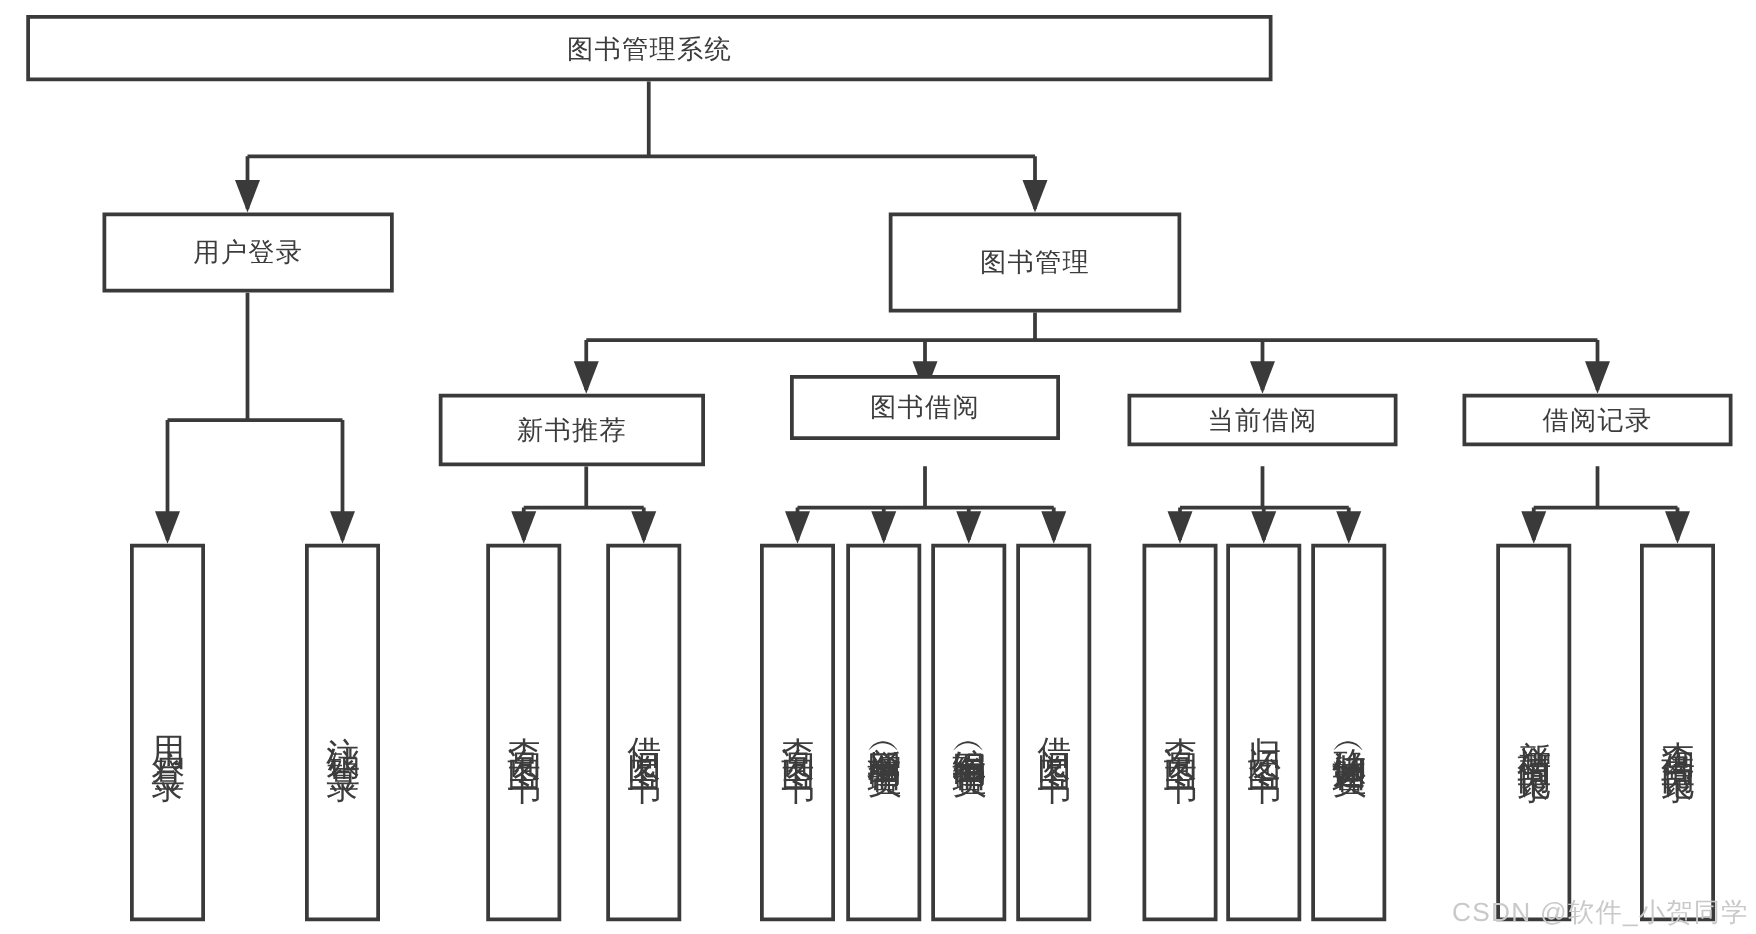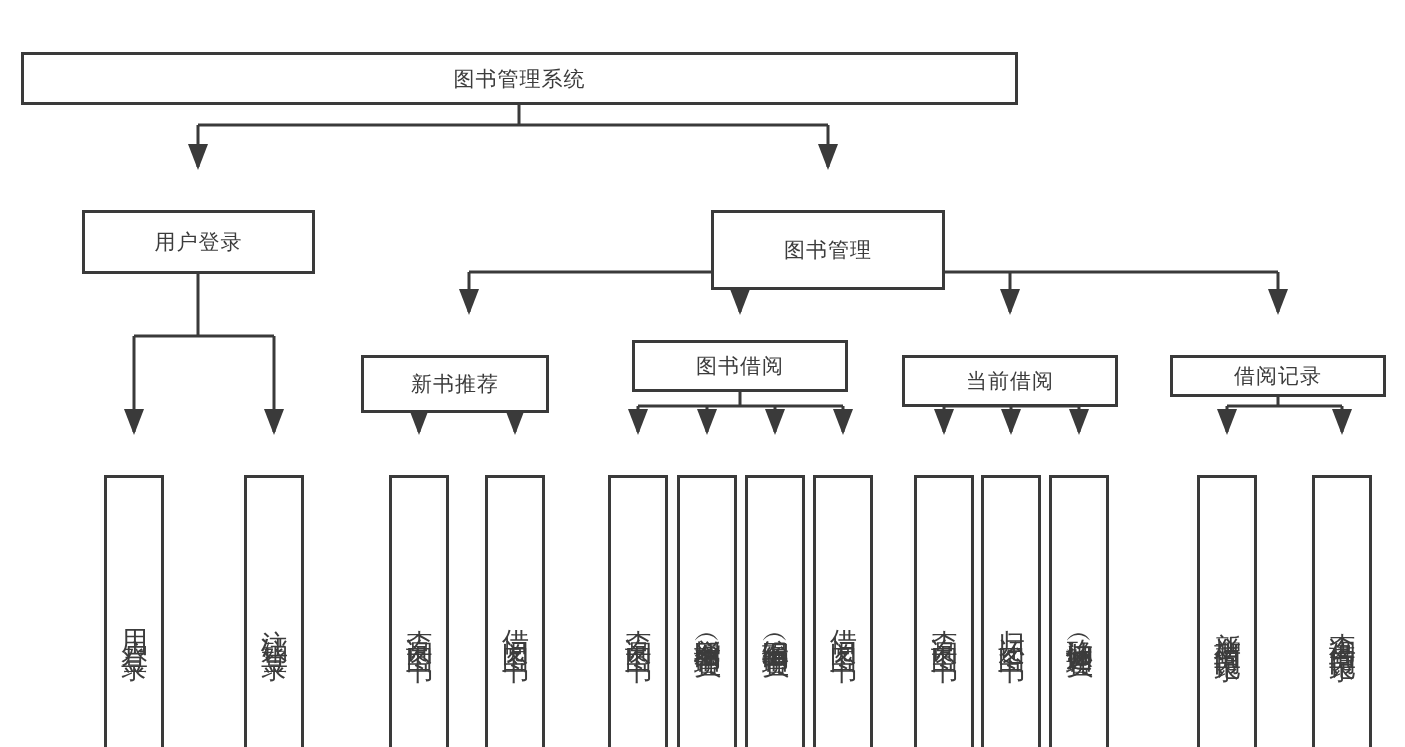--- a/index.html
+++ b/index.html
@@ -19,21 +19,20 @@
   .node {
     position: absolute;
     box-sizing: border-box;
     background: #ffffff;
     border: 3px solid #3a3a3a;
     color: #3c3c3c;
     display: flex;
     align-items: center;
     justify-content: center;
     z-index: 1;
-    margin-top: 40px;
   }
   .node.h {
     font-size: 21px;
     letter-spacing: 1px;
     white-space: nowrap;
   }
   .node.v { z-index: 1; }
   .vtext {
     writing-mode: vertical-rl;
     font-size: 27px;
@@ -87,23 +86,23 @@
       <polygon points="1217,409 1237,409 1227,435"></polygon>
       <polygon points="1332,409 1352,409 1342,435"></polygon>
     </g>
   </svg>
 
   <div class="node h" style="left:21px;top:12px;width:997px;height:53px">图书管理系统</div>
 
   <div class="node h" style="left:82px;top:170px;width:233px;height:64px">用户登录</div>
   <div class="node h" style="left:711px;top:170px;width:234px;height:80px">图书管理</div>
 
-  <div class="node h" style="left:361px;top:315px;width:188px;height:58px">新书推荐</div>
+  <div class="node h" style="left:351px;top:315px;width:213px;height:58px">新书推荐</div>
   <div class="node h" style="left:632px;top:300px;width:216px;height:52px">图书借阅</div>
-  <div class="node h" style="left:902px;top:315px;width:216px;height:52px">当前借阅</div>
+  <div class="node h" style="left:902px;top:315px;width:216px;height:42px">当前借阅</div>
   <div class="node h" style="left:1170px;top:315px;width:216px;height:42px">借阅记录</div>
 
   <div class="node v" style="left:104px;top:435px;width:60px;height:302px">
     <span class="vtext" style="letter-spacing: 9px;">用户登录</span>
   </div>
   <div class="node v" style="left:244px;top:435px;width:60px;height:302px">
     <span class="vtext" style="letter-spacing: 9px;">注销登录</span>
   </div>
 
   <div class="node v" style="left:389px;top:435px;width:60px;height:302px">
@@ -136,14 +135,15 @@
     <span class="vtext" style="letter-spacing: 2px;">确认归还（管理员）</span>
   </div>
 
   <div class="node v" style="left:1197px;top:435px;width:60px;height:302px">
     <span class="vtext" style="letter-spacing: 5px;">新增借阅记录</span>
   </div>
   <div class="node v" style="left:1312px;top:435px;width:60px;height:302px">
     <span class="vtext" style="letter-spacing: 5px;">查询借阅记录</span>
   </div>
 
+  <div class="watermark">CSDN @软件_小贺同学</div>
 
 </div>
 
 </body></html>

